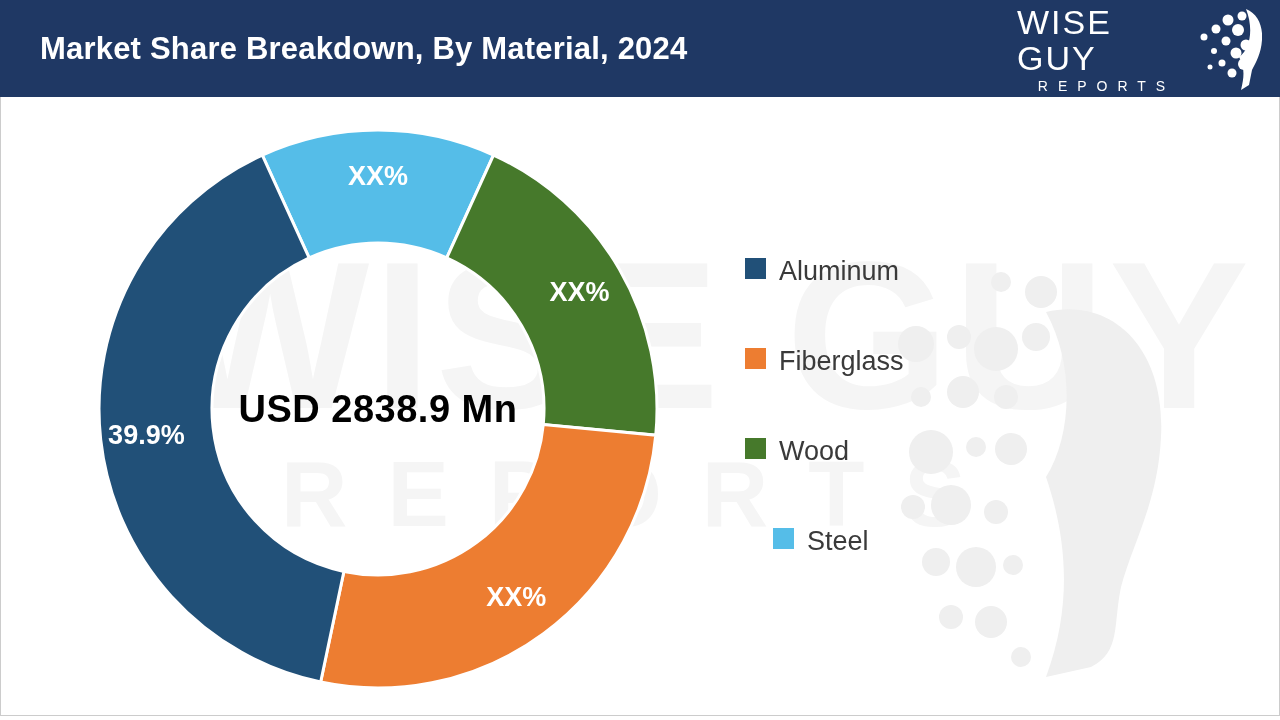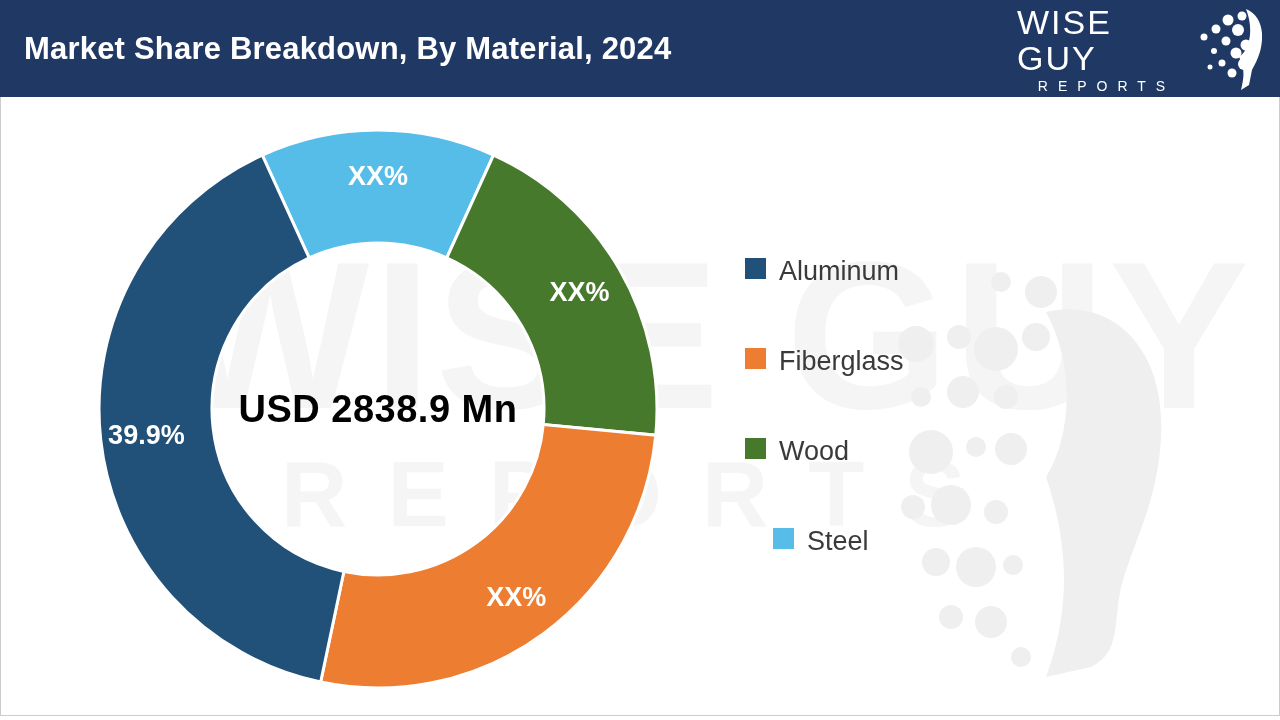--- a/index.html
+++ b/index.html
@@ -4,21 +4,21 @@
 <style>
   * { margin:0; padding:0; box-sizing:border-box; }
   html,body { width:1280px; height:720px; }
   body { font-family:"Liberation Sans", sans-serif; background:#ffffff; position:relative; overflow:hidden; }
 
   .page { position:absolute; inset:0; background:#ffffff; }
 
   
   .header { position:absolute; left:0; top:0; width:1280px; height:97px;
             background:#1f3864; z-index:30; display:flex; align-items:center; }
-  .header-title { color:#ffffff; font-size:31px; font-weight:bold; margin-left:24px;
+  .header-title { color:#ffffff; font-size:31px; font-weight:bold; margin-left:40px;
                   letter-spacing:0.2px; }
   .logo { position:absolute; right:18px; top:8px; width:245px; height:82px;
           display:flex; align-items:center; }
   .logo-text { display:flex; flex-direction:column; align-items:center; margin-right:4px; }
   .logo-line1 { color:#ffffff; font-size:34px; font-weight:500; letter-spacing:2px; line-height:36px; }
   .logo-line2 { color:#ffffff; font-size:14px; font-weight:400; letter-spacing:10px;
                 margin-top:2px; text-indent:6px; }
   .logo-face { flex:0 0 auto; }
 
   

